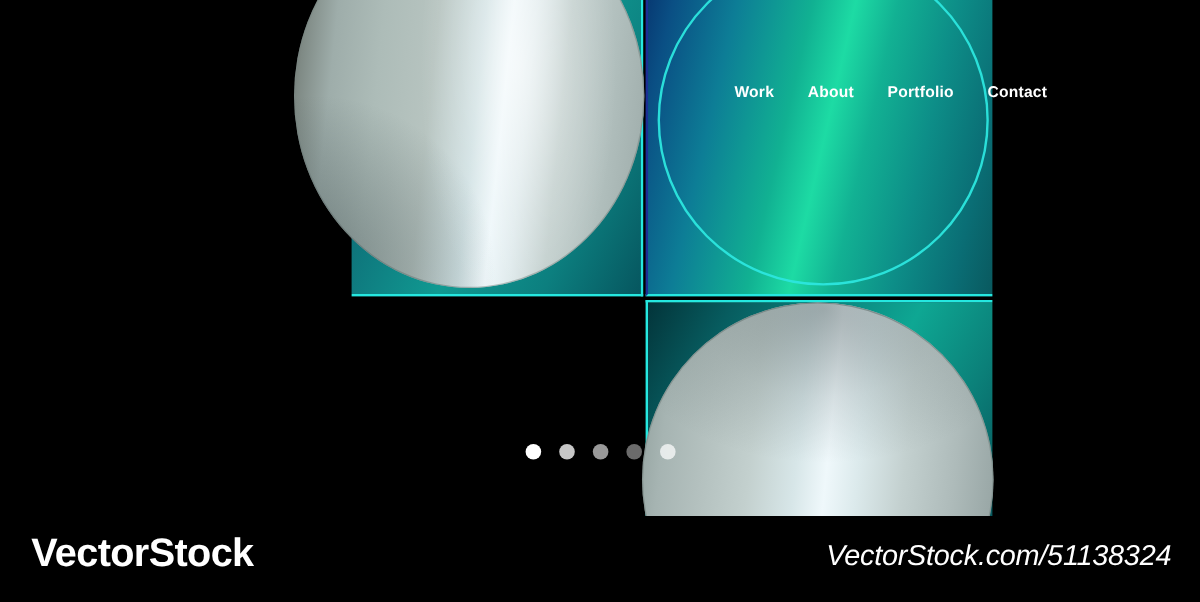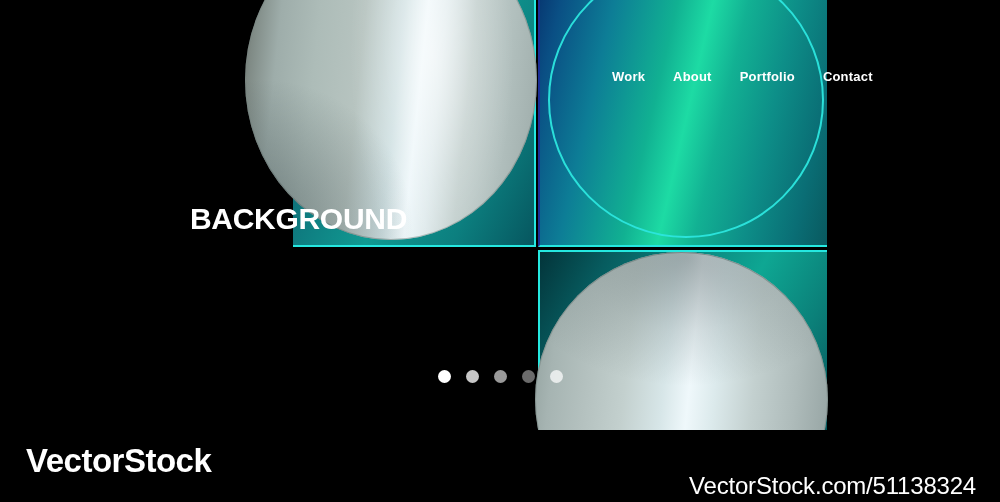--- a/index.html
+++ b/index.html
@@ -277,26 +277,27 @@
     color: #ffffff;
     font-size: 33px;
     font-weight: bold;
     letter-spacing: -0.5px;
     font-family: "Liberation Sans", sans-serif;
     z-index: 61;
   }
   #brand-url {
     position: absolute;
     right: 24px;
-    top: 472px;
+    top: 450px;
     color: #ffffff;
     font-size: 24px;
     letter-spacing: -0.2px;
     font-family: "Liberation Sans", sans-serif;
     z-index: 61;
+    font-style: italic;
   }
 </style>
 </head>
 <body>
 
 <div id="stage">
 
   <div id="artwork">
 
     <div class="square" id="square-top-left"></div>
@@ -315,21 +316,20 @@
     <div id="sphere-bottom-shade"></div>
 
     <nav id="nav">
       <span class="nav-item">Work</span>
       <span class="nav-item">About</span>
       <span class="nav-item">Portfolio</span>
       <span class="nav-item">Contact</span>
     </nav>
 
     <h1 id="headline">
-      <span class="line">BACKGROUND</span>
     </h1>
 
     <div id="pagination">
       <span class="dot" style="opacity: 1;"></span>
       <span class="dot" style="opacity: 0.78;"></span>
       <span class="dot" style="opacity: 0.6;"></span>
       <span class="dot" style="opacity: 0.42;"></span>
       <span class="dot" style="opacity: 0.72;"></span>
     </div>
 

